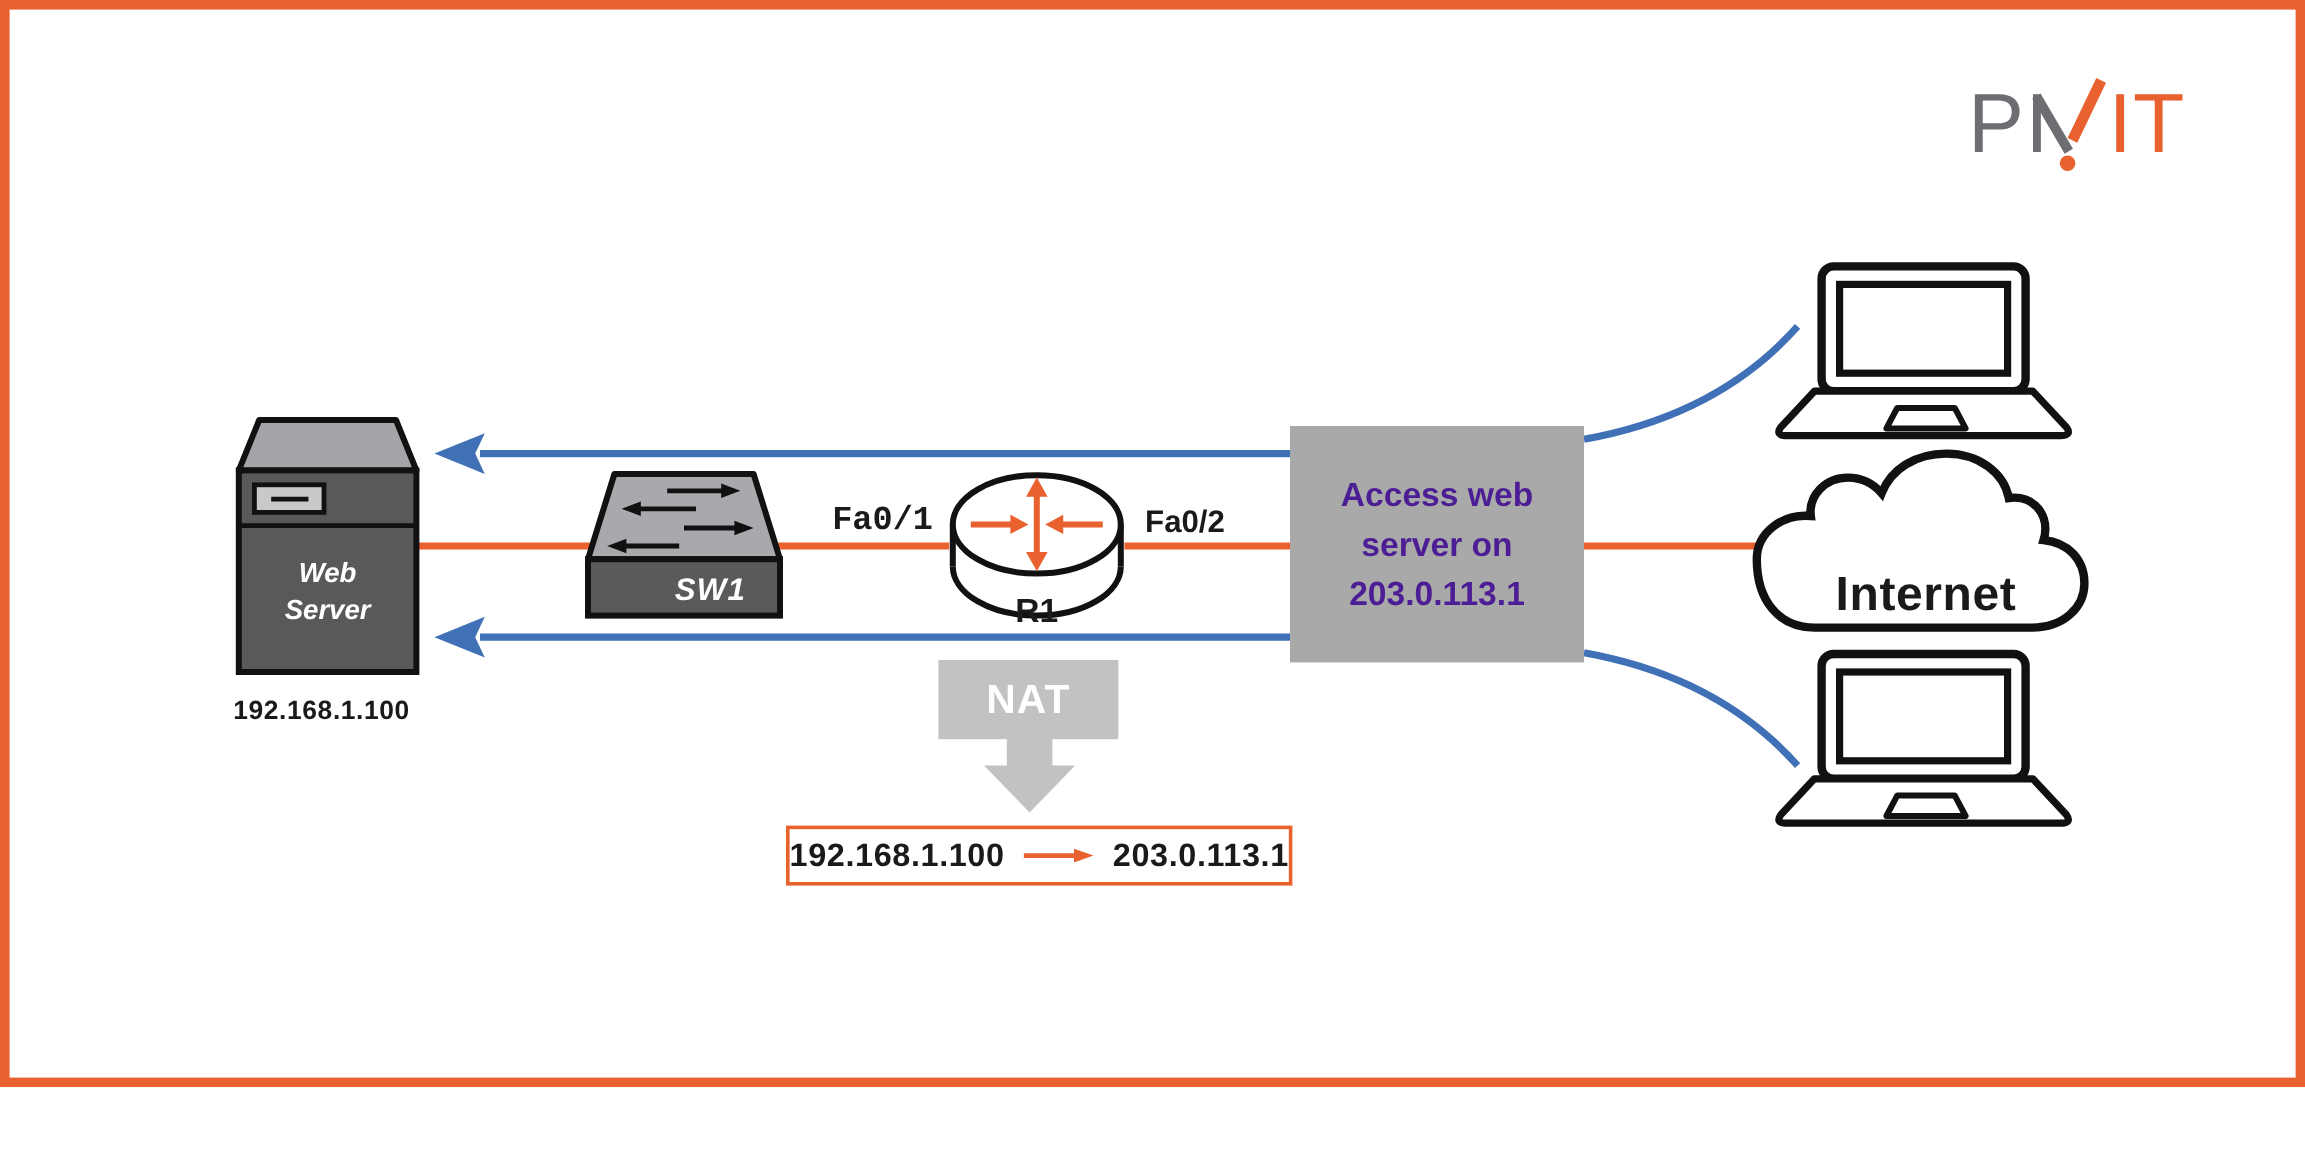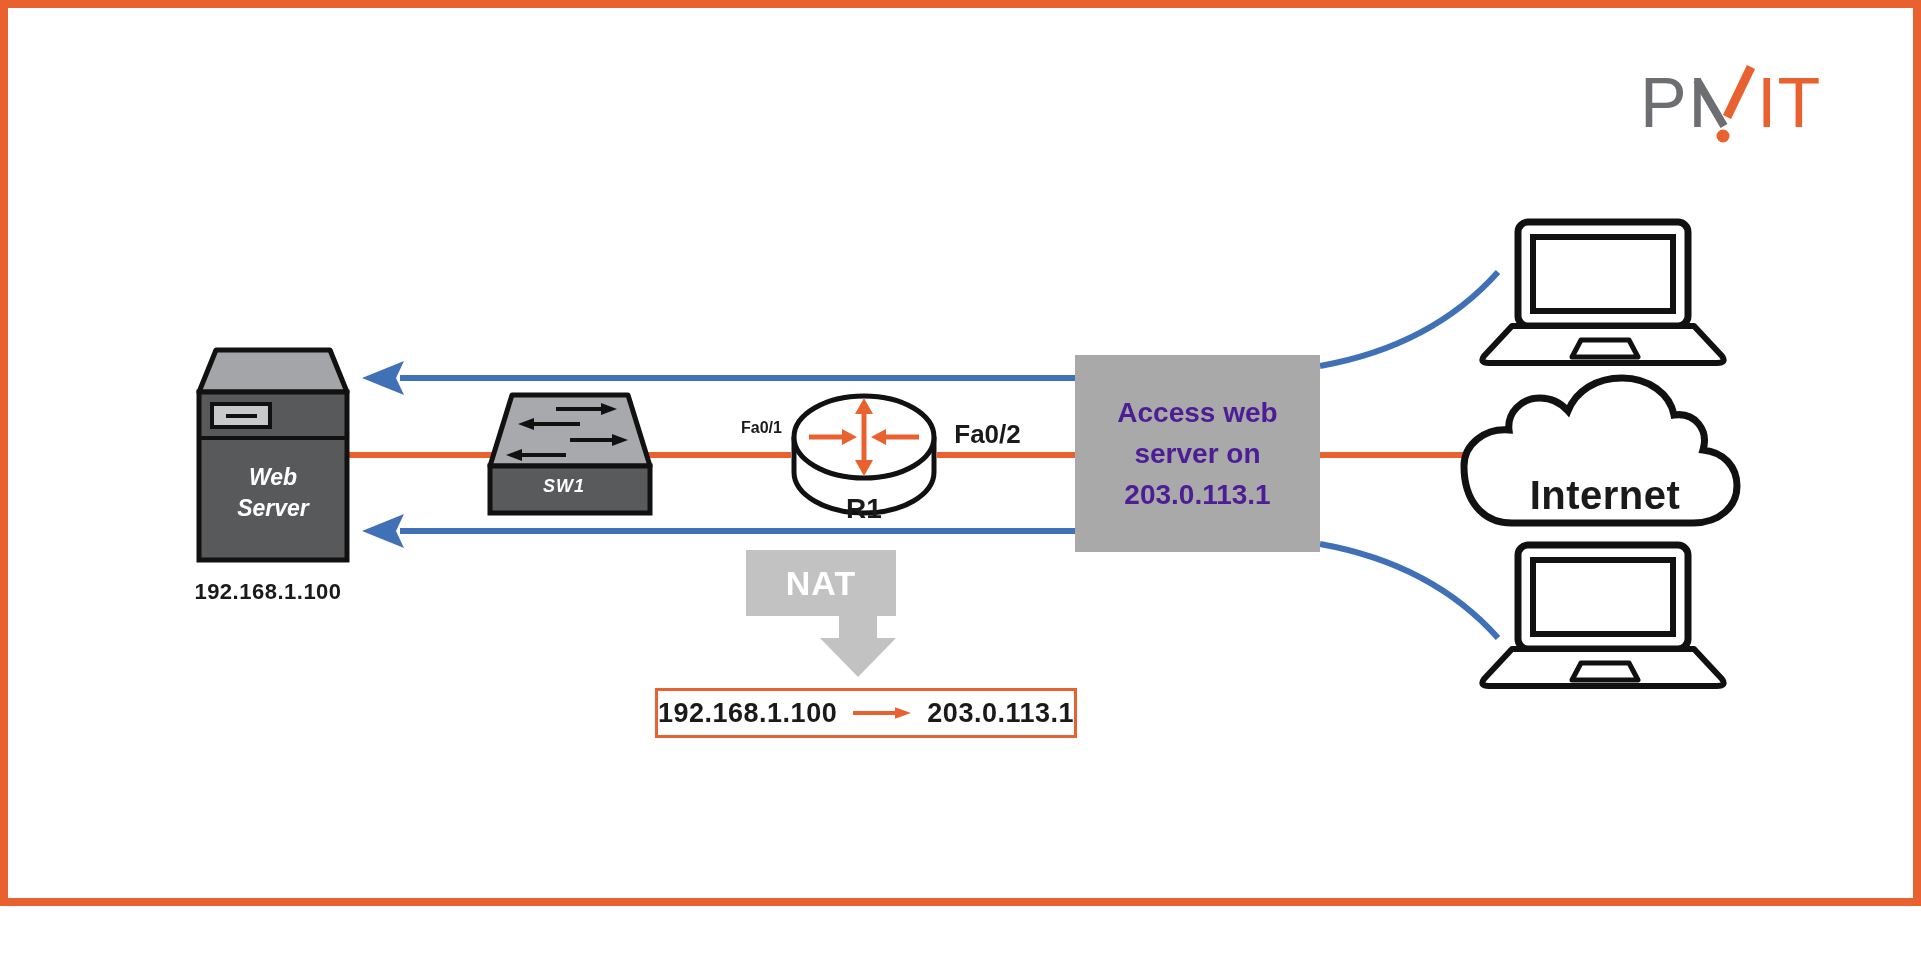--- a/index.html
+++ b/index.html
@@ -4,29 +4,29 @@
 <style>
   html,body { margin:0; padding:0; background:#ffffff; }
   body { font-family:"Liberation Sans", sans-serif; }
   .canvas { position:relative; width:1921px; height:906px; background:#ffffff; overflow:hidden; }
   .frame { position:absolute; inset:0; border:8px solid #E8612F; box-sizing:border-box; z-index:50; pointer-events:none; }
   .art { position:absolute; left:0; top:0; z-index:1; }
   .label { position:absolute; font-weight:bold; color:#1a1a1a; z-index:2; text-align:center; }
   .white { color:#ffffff;font-style:italic; }
   .web-server-label { left:223px; top:462px; width:100px; font-size:23px; line-height:31px; }
   .server-ip { left:158px; top:579px; width:220px; font-size:22px; letter-spacing:0.5px; }
-  .sw1-label { left:484px; top:476px; width:160px; font-size:18px; letter-spacing:1px; }
-  .fa01-label { left:709px; top:419px; width:105px; font-size:16px; }
+  .sw1-label { left:512px; top:476px; width:160px; font-size:26px; letter-spacing:1px; }
+  .fa01-label { left:683px; top:419px; width:105px; font-size:28px;font-family:Liberation Mono, monospace; }
   .fa02-label { left:935px; top:419px; width:105px; font-size:26px; }
   .r1-label { left:814px; top:481px; width:100px; font-size:28px;margin-top:12px; }
   .internet-label { left:1500px; top:473px; width:210px; font-size:40px; letter-spacing:0.5px; }
   .access-box { position:absolute; left:1075px; top:355px; width:245px; height:197px; background:#A9A9A9;
                 z-index:2; display:flex; flex-direction:column; align-items:center; justify-content:center; }
   .access-box div { color:#4c1d95; font-weight:bold; font-size:28px; line-height:41px; text-align:center; }
-  .nat-box { position:absolute; left:746px; top:550px; width:150px; height:66px; background:#C2C2C2;
+  .nat-box { position:absolute; left:782px; top:550px; width:150px; height:66px; background:#C2C2C2;
              z-index:2; display:flex; align-items:center; justify-content:center;
              color:#ffffff; font-weight:bold; font-size:34px; letter-spacing:1px; }
   .mapping-box { position:absolute; left:655px; top:688px; width:422px; height:50px; box-sizing:border-box;
                  border:3px solid #E8612F; background:#ffffff; z-index:2;
                  display:flex; align-items:center; justify-content:center; gap:16px; }
   .mapping-box span { font-weight:bold; font-size:27px; color:#1a1a1a; letter-spacing:0.5px; }
   svg text { font-family:"Liberation Sans", sans-serif; }
 </style>
 </head>
 <body>

